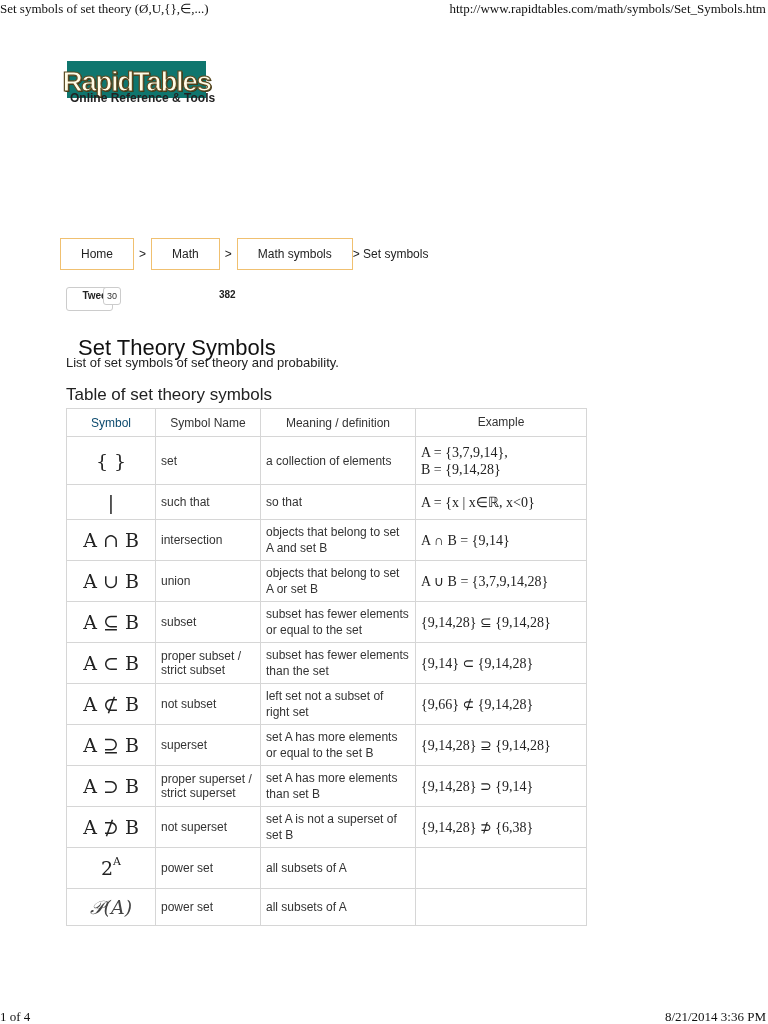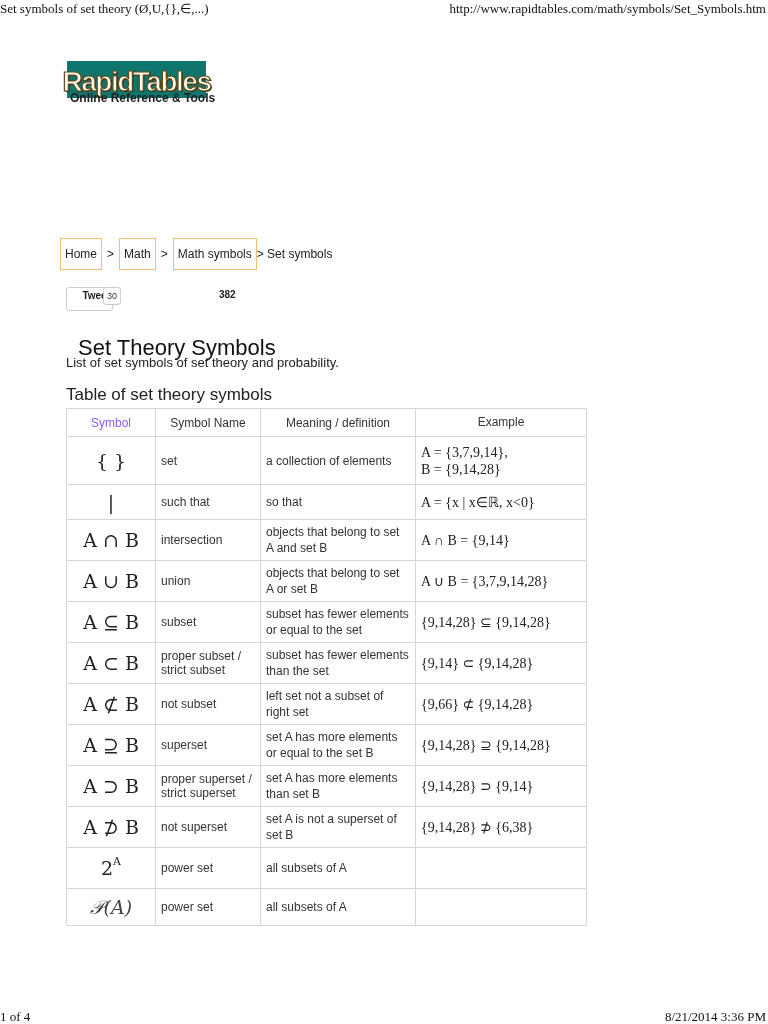--- a/index.html
+++ b/index.html
@@ -8,21 +8,21 @@
   .print-header-url { position:absolute; right:2px; top:1px; font-family:"Liberation Serif", serif; font-size:13px; color:#111; }
   .print-footer-page { position:absolute; left:0; top:1009px; font-family:"Liberation Serif", serif; font-size:13px; color:#111; }
   .print-footer-date { position:absolute; right:2px; top:1009px; font-family:"Liberation Serif", serif; font-size:13px; color:#111; }
 
   .logo { position:absolute; left:67px; top:61px; width:139px; height:37px; background:#0f766e; display:flex; align-items:flex-end; justify-content:center; }
   .logo span { font-family:"Liberation Sans", sans-serif; font-weight:bold; font-size:28px; letter-spacing:-1.5px; color:#fffbe6;
      -webkit-text-stroke:1.2px #5a4a22; text-shadow:1px 1px 0 #3b2f12; }
   .tagline { position:absolute; left:70px; top:91px; font-size:12px; color:#222;font-weight:bold; }
 
   .breadcrumb { position:absolute; left:60px; top:238px; display:flex; align-items:center; font-size:12px; color:#222; }
-  .crumb { border:1px solid #f0c070; padding:0 4px; height:30px; line-height:30px; background:#fff; }
+  .crumb { border:1px solid #f0c070; padding:0 20px; height:30px; line-height:30px; background:#fff; }
   .sep { padding:0 5px; }
   .crumb-current { padding-left:0; }
 
   .tweet-btn { position:absolute; left:66px; top:287px; width:47px; height:24px; border:1px solid #ccc; border-radius:3px; font-size:10px; font-weight:bold; text-align:right; line-height:16px; padding-right:2px; box-sizing:border-box; background:#fff; color:#222; }
   .tweet-count { position:absolute; left:103px; top:287px; height:16px; padding:0 3px; border:1px solid #ccc; border-radius:3px; font-size:9px; line-height:16px; color:#333; background:#fff; }
   .like-count { position:absolute; left:219px; top:289px; font-size:10px; font-weight:bold; color:#222; }
 
   .page-title { position:absolute; left:66px; top:323px; font-size:22px; color:#111; margin:12px; font-weight:normal; }
   .intro { position:absolute; left:66px; top:355px; font-size:13px; color:#222; }
   .table-title { position:absolute; left:66px; top:385px; font-size:17px; color:#222; font-weight:normal; }
@@ -65,21 +65,21 @@
 <div class="tweet-count">30</div>
 <div class="like-count">382</div>
 
 <h1 class="page-title">Set Theory Symbols</h1>
 <div class="intro">List of set symbols of set theory and probability.</div>
 <div class="table-title">Table of set theory symbols</div>
 
 <table class="sym">
   <thead>
     <tr>
-      <th class="c1" style="font-family:'Liberation Sans',sans-serif;font-size:12px;color:#8b5cf6;">Symbol</th>
+      <th class="c1" style="font-family:'Liberation Sans',sans-serif;font-size:12px;color:#0c4a6e;">Symbol</th>
       <th class="c2">Symbol Name</th>
       <th class="c3">Meaning / definition</th>
       <th class="c4" style="font-family:'Liberation Sans',sans-serif;font-size:12px;color:#333;">Example</th>
     </tr>
   </thead>
   <tbody>
     <tr class="r-tall">
       <td class="c1">{ }</td>
       <td class="c2">set</td>
       <td class="c3">a collection of elements</td>

